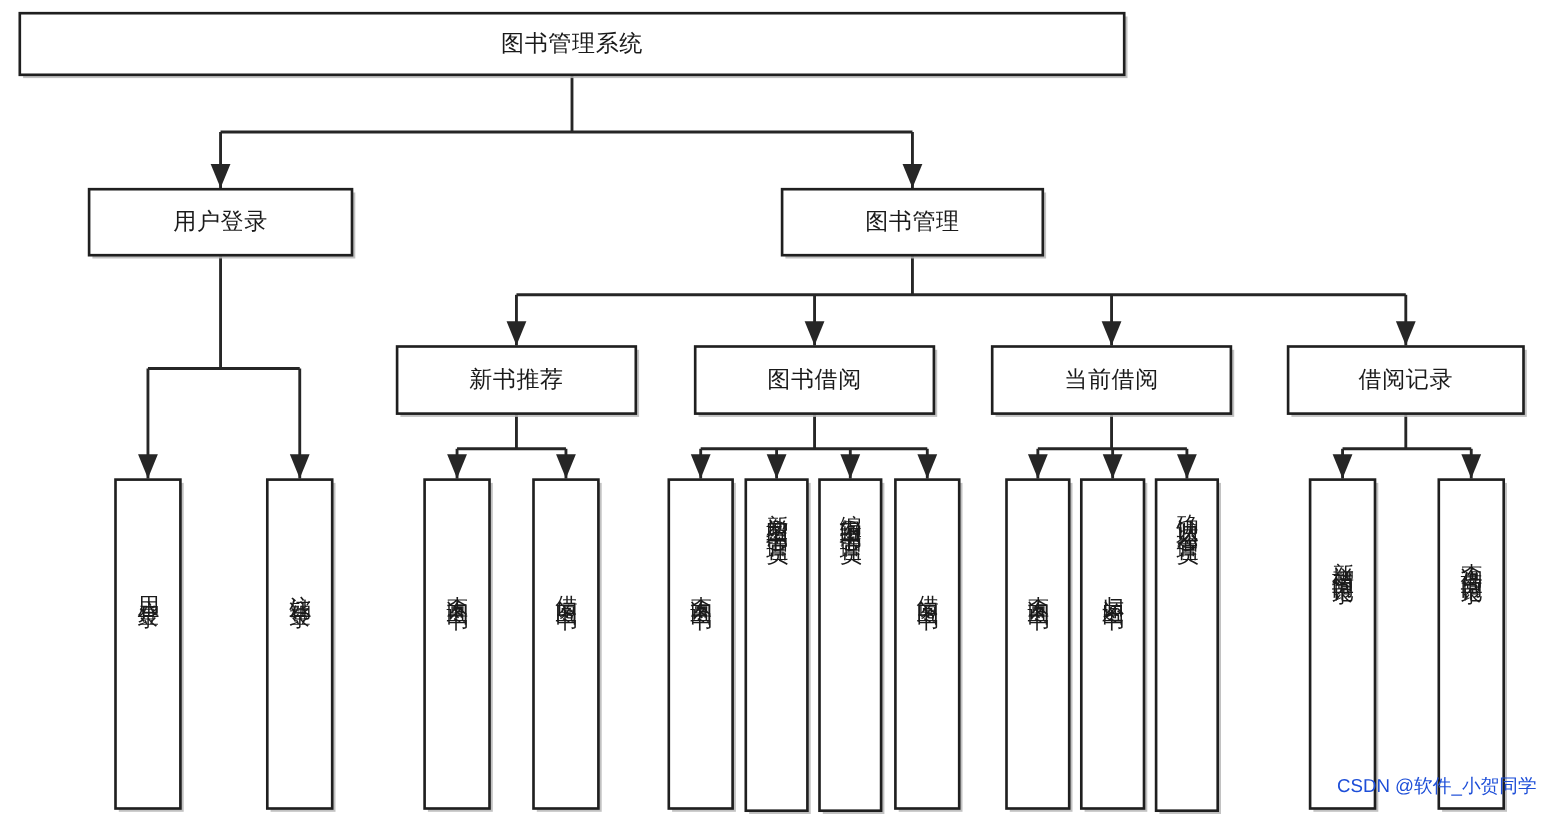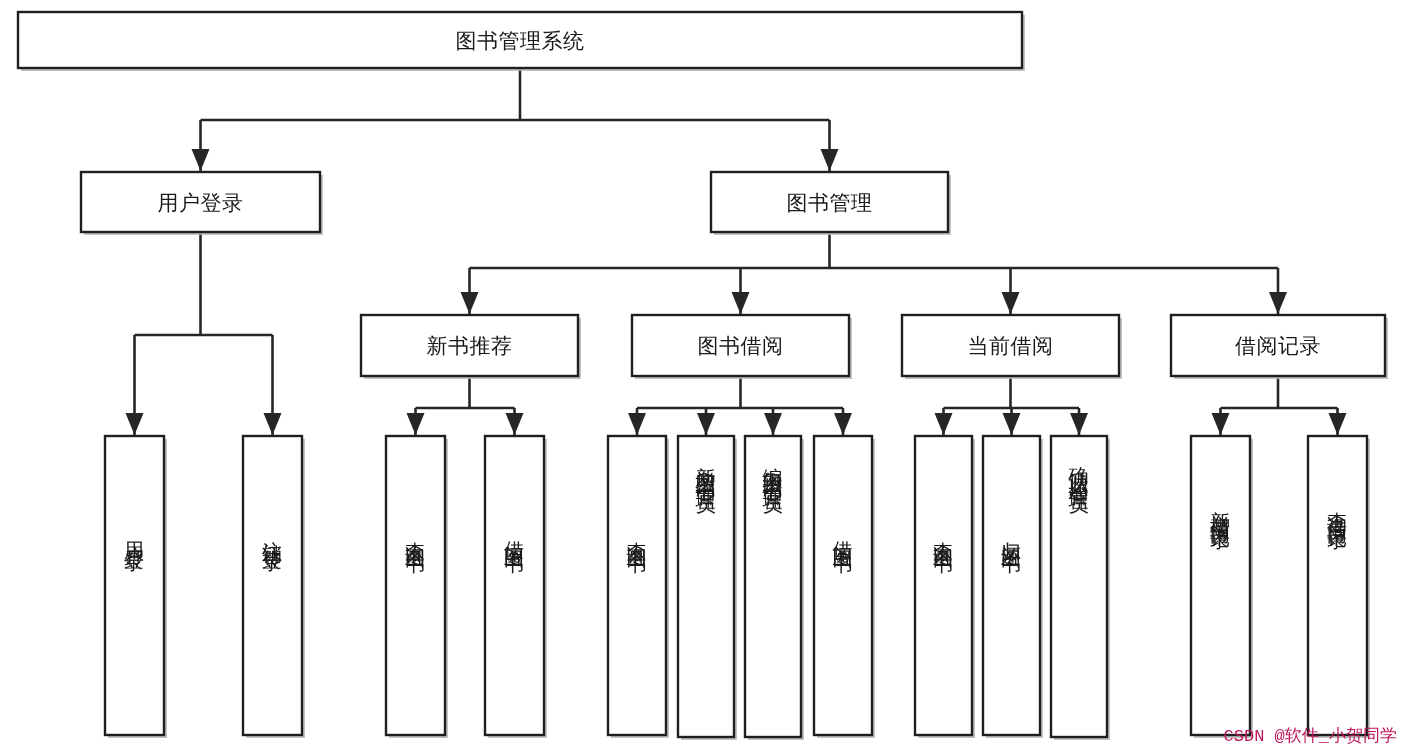--- a/index.html
+++ b/index.html
@@ -59,24 +59,24 @@
     font-size: 20px;
     fill: #1a1a1a;
     text-anchor: middle;
     dominant-baseline: central;
     writing-mode: vertical-rl;
     letter-spacing: 4px;
   }
   .watermark {
     position: absolute;
     right: 8px;
-    bottom: 0;
-    font-family: Liberation Mono, monospace;
+    bottom: 21px;
+    font-family: Liberation Sans, sans-serif;
     font-size: 17px;
-    color: #be185d;
+    color: #1d4ed8;
     white-space: nowrap;
     user-select: none;
   }
 </style>
 </head>
 <body>
 
 <div id="diagram-root">
 
   <svg id="flow" viewBox="0 0 1405 747">

